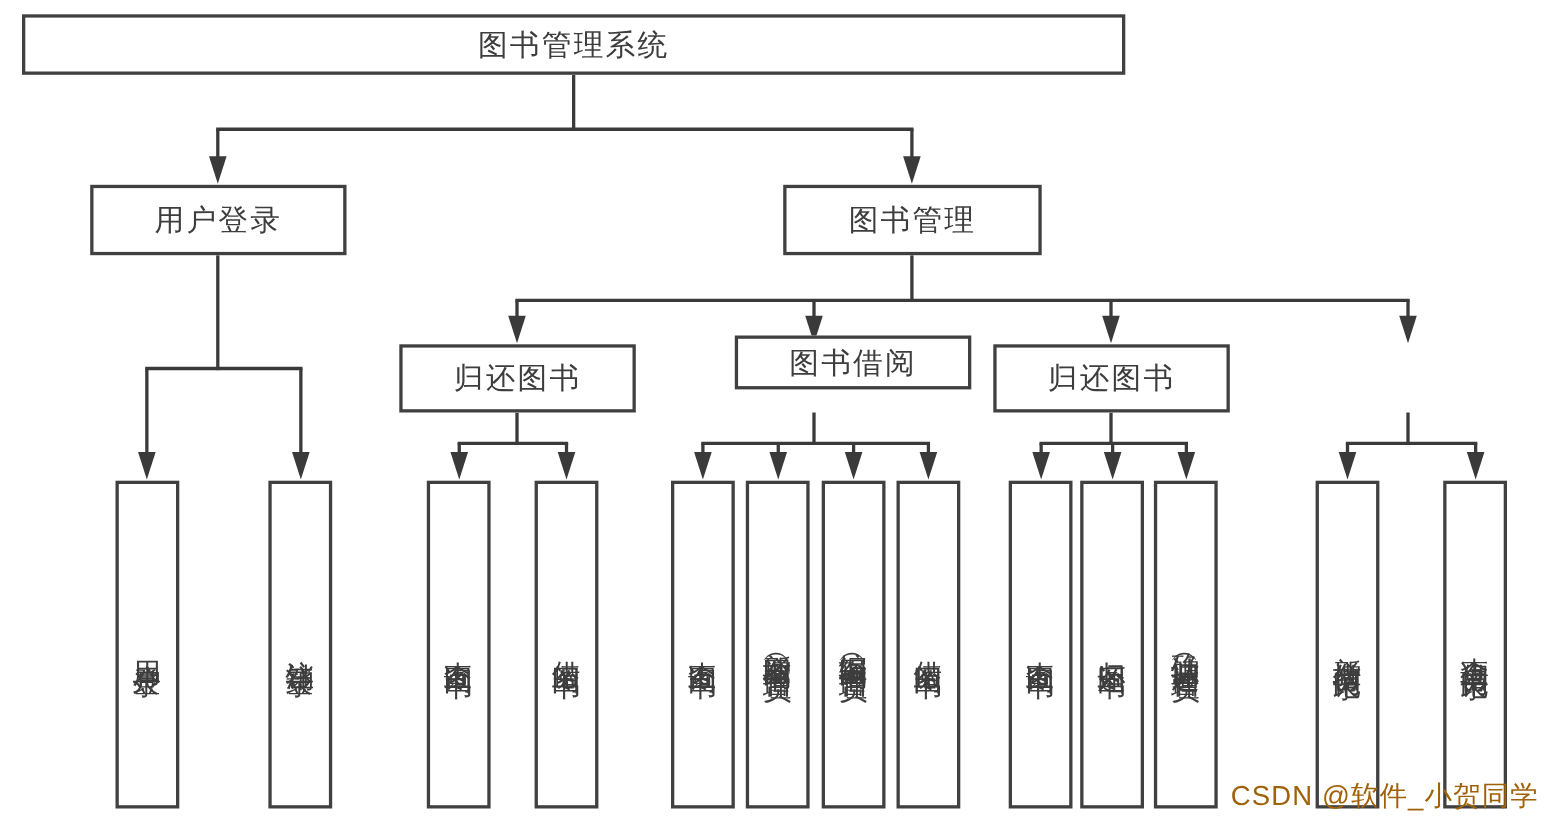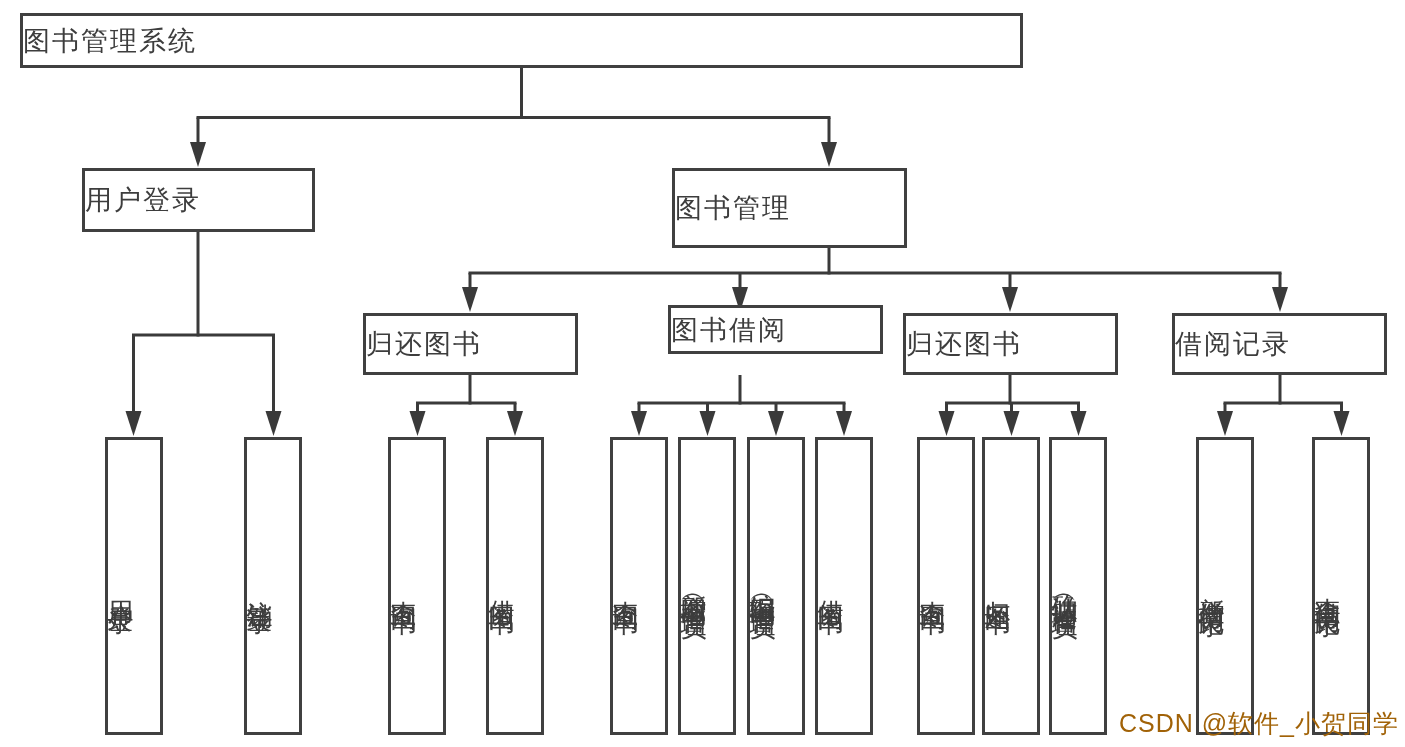--- a/index.html
+++ b/index.html
@@ -23,21 +23,21 @@
     height: 747px;
     pointer-events: none;
   }
   .node {
     position: absolute;
     box-sizing: border-box;
     border: 3px solid #404040;
     background: #ffffff;
     display: flex;
     align-items: center;
-    justify-content: flex-start;
+    justify-content: center;
     color: #3d3d3d;
   }
   .h-node {
     font-size: 27px;
     letter-spacing: 2px;
     white-space: nowrap;
   }
   .v-node {
     width: 58px;
     top: 437px;
@@ -46,21 +46,21 @@
   }
   .v-node .v-text {
     writing-mode: vertical-rl;
     letter-spacing: 3px;
     line-height: 1;
     white-space: nowrap;
   }
   
   .n-root    { left: 20px;   top: 13px;  width: 1003px; height: 55px; }
   .n-login   { left: 82px;   top: 168px; width: 233px;  height: 64px; }
-  .n-mgmt    { left: 672px;  top: 168px; width: 235px;  height: 80px; }
+  .n-mgmt    { left: 712px;  top: 168px; width: 235px;  height: 64px; }
   .n-newrec  { left: 363px;  top: 313px; width: 215px;  height: 62px; }
   .n-borrow  { left: 633px;  top: 305px; width: 215px;  height: 49px; margin-left: 35px; }
   .n-current { left: 903px;  top: 313px; width: 215px;  height: 62px; }
   .n-records { left: 1172px; top: 313px; width: 215px;  height: 62px; }
   
   .leaf-0  { left: 105px; }
   .leaf-1  { left: 244px; }
   .leaf-2  { left: 388px; }
   .leaf-3  { left: 486px; }
   .leaf-4  { left: 610px; }
@@ -169,23 +169,20 @@
 
   <div class="node h-node n-newrec">
     <span>归还图书</span>
   </div>
   <div class="node h-node n-borrow">
     <span>图书借阅</span>
   </div>
   <div class="node h-node n-current">
     <span>归还图书</span>
   </div>
-  <div class="node h-node n-records">
-    <span>借阅记录</span>
-  </div>
 
   <div class="node v-node leaf-0">
     <span class="v-text">用户登录</span>
   </div>
   <div class="node v-node leaf-1">
     <span class="v-text">注销登录</span>
   </div>
   <div class="node v-node leaf-2">
     <span class="v-text">查询图书</span>
   </div>

